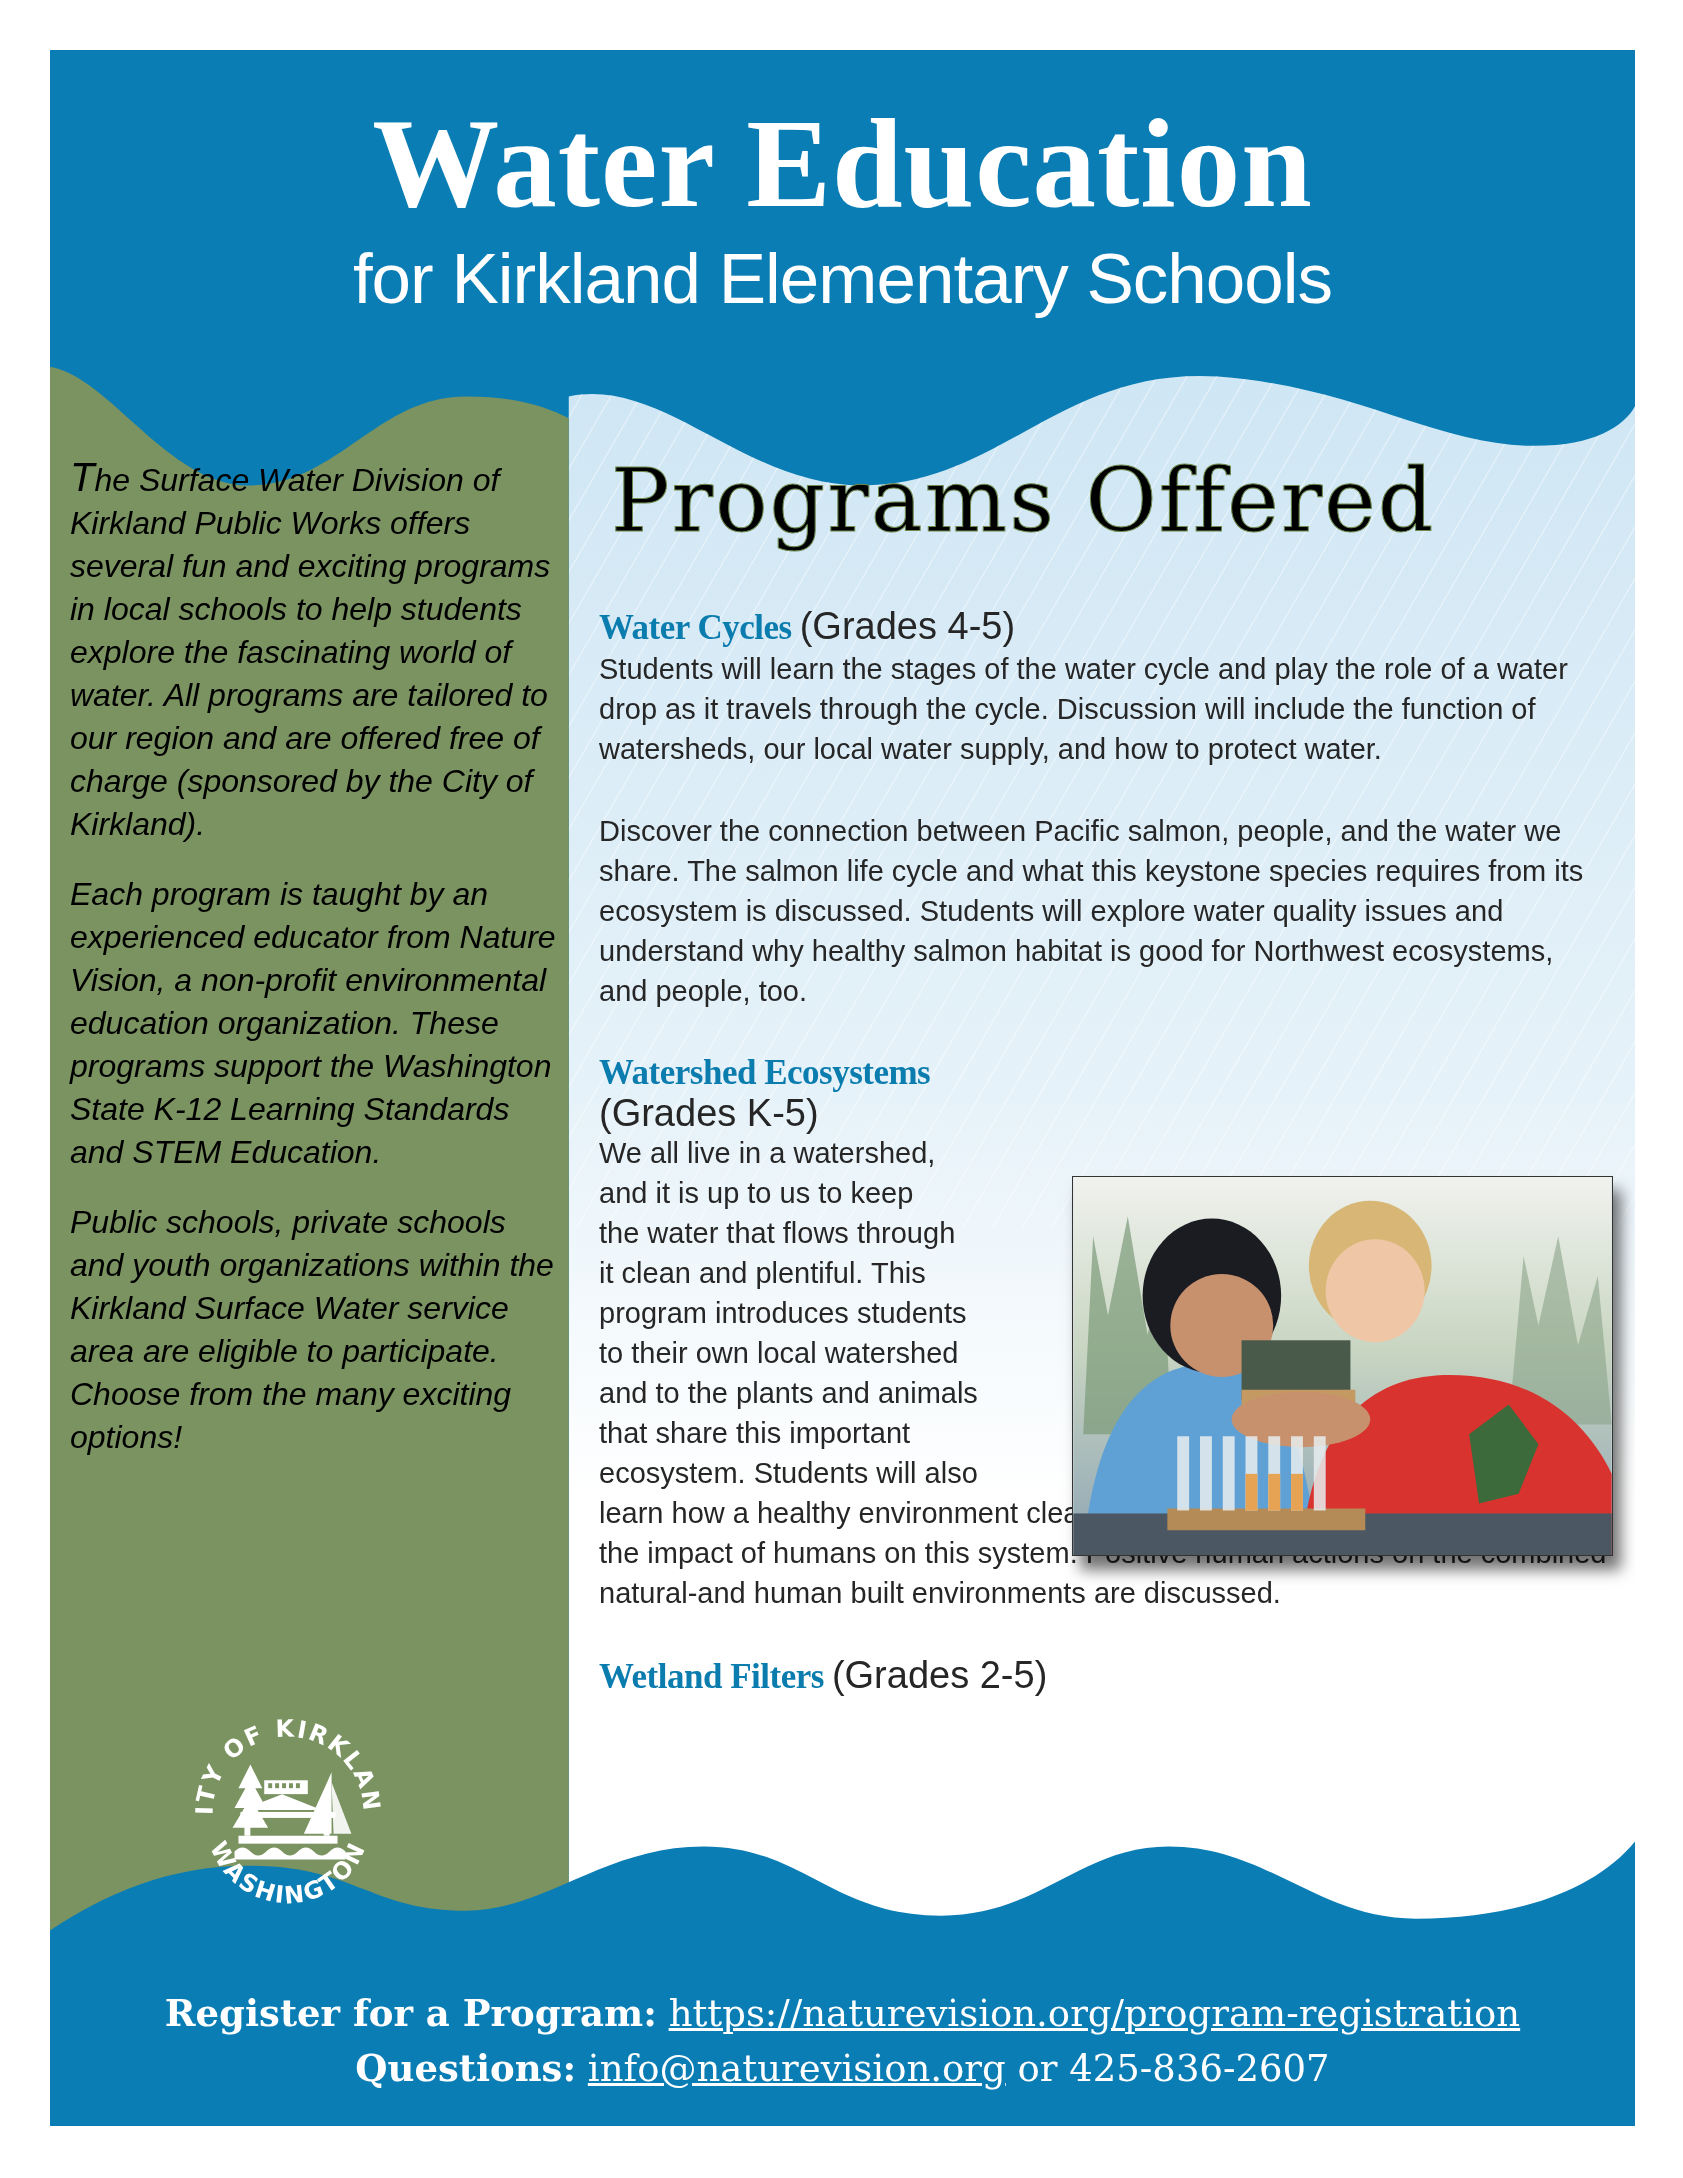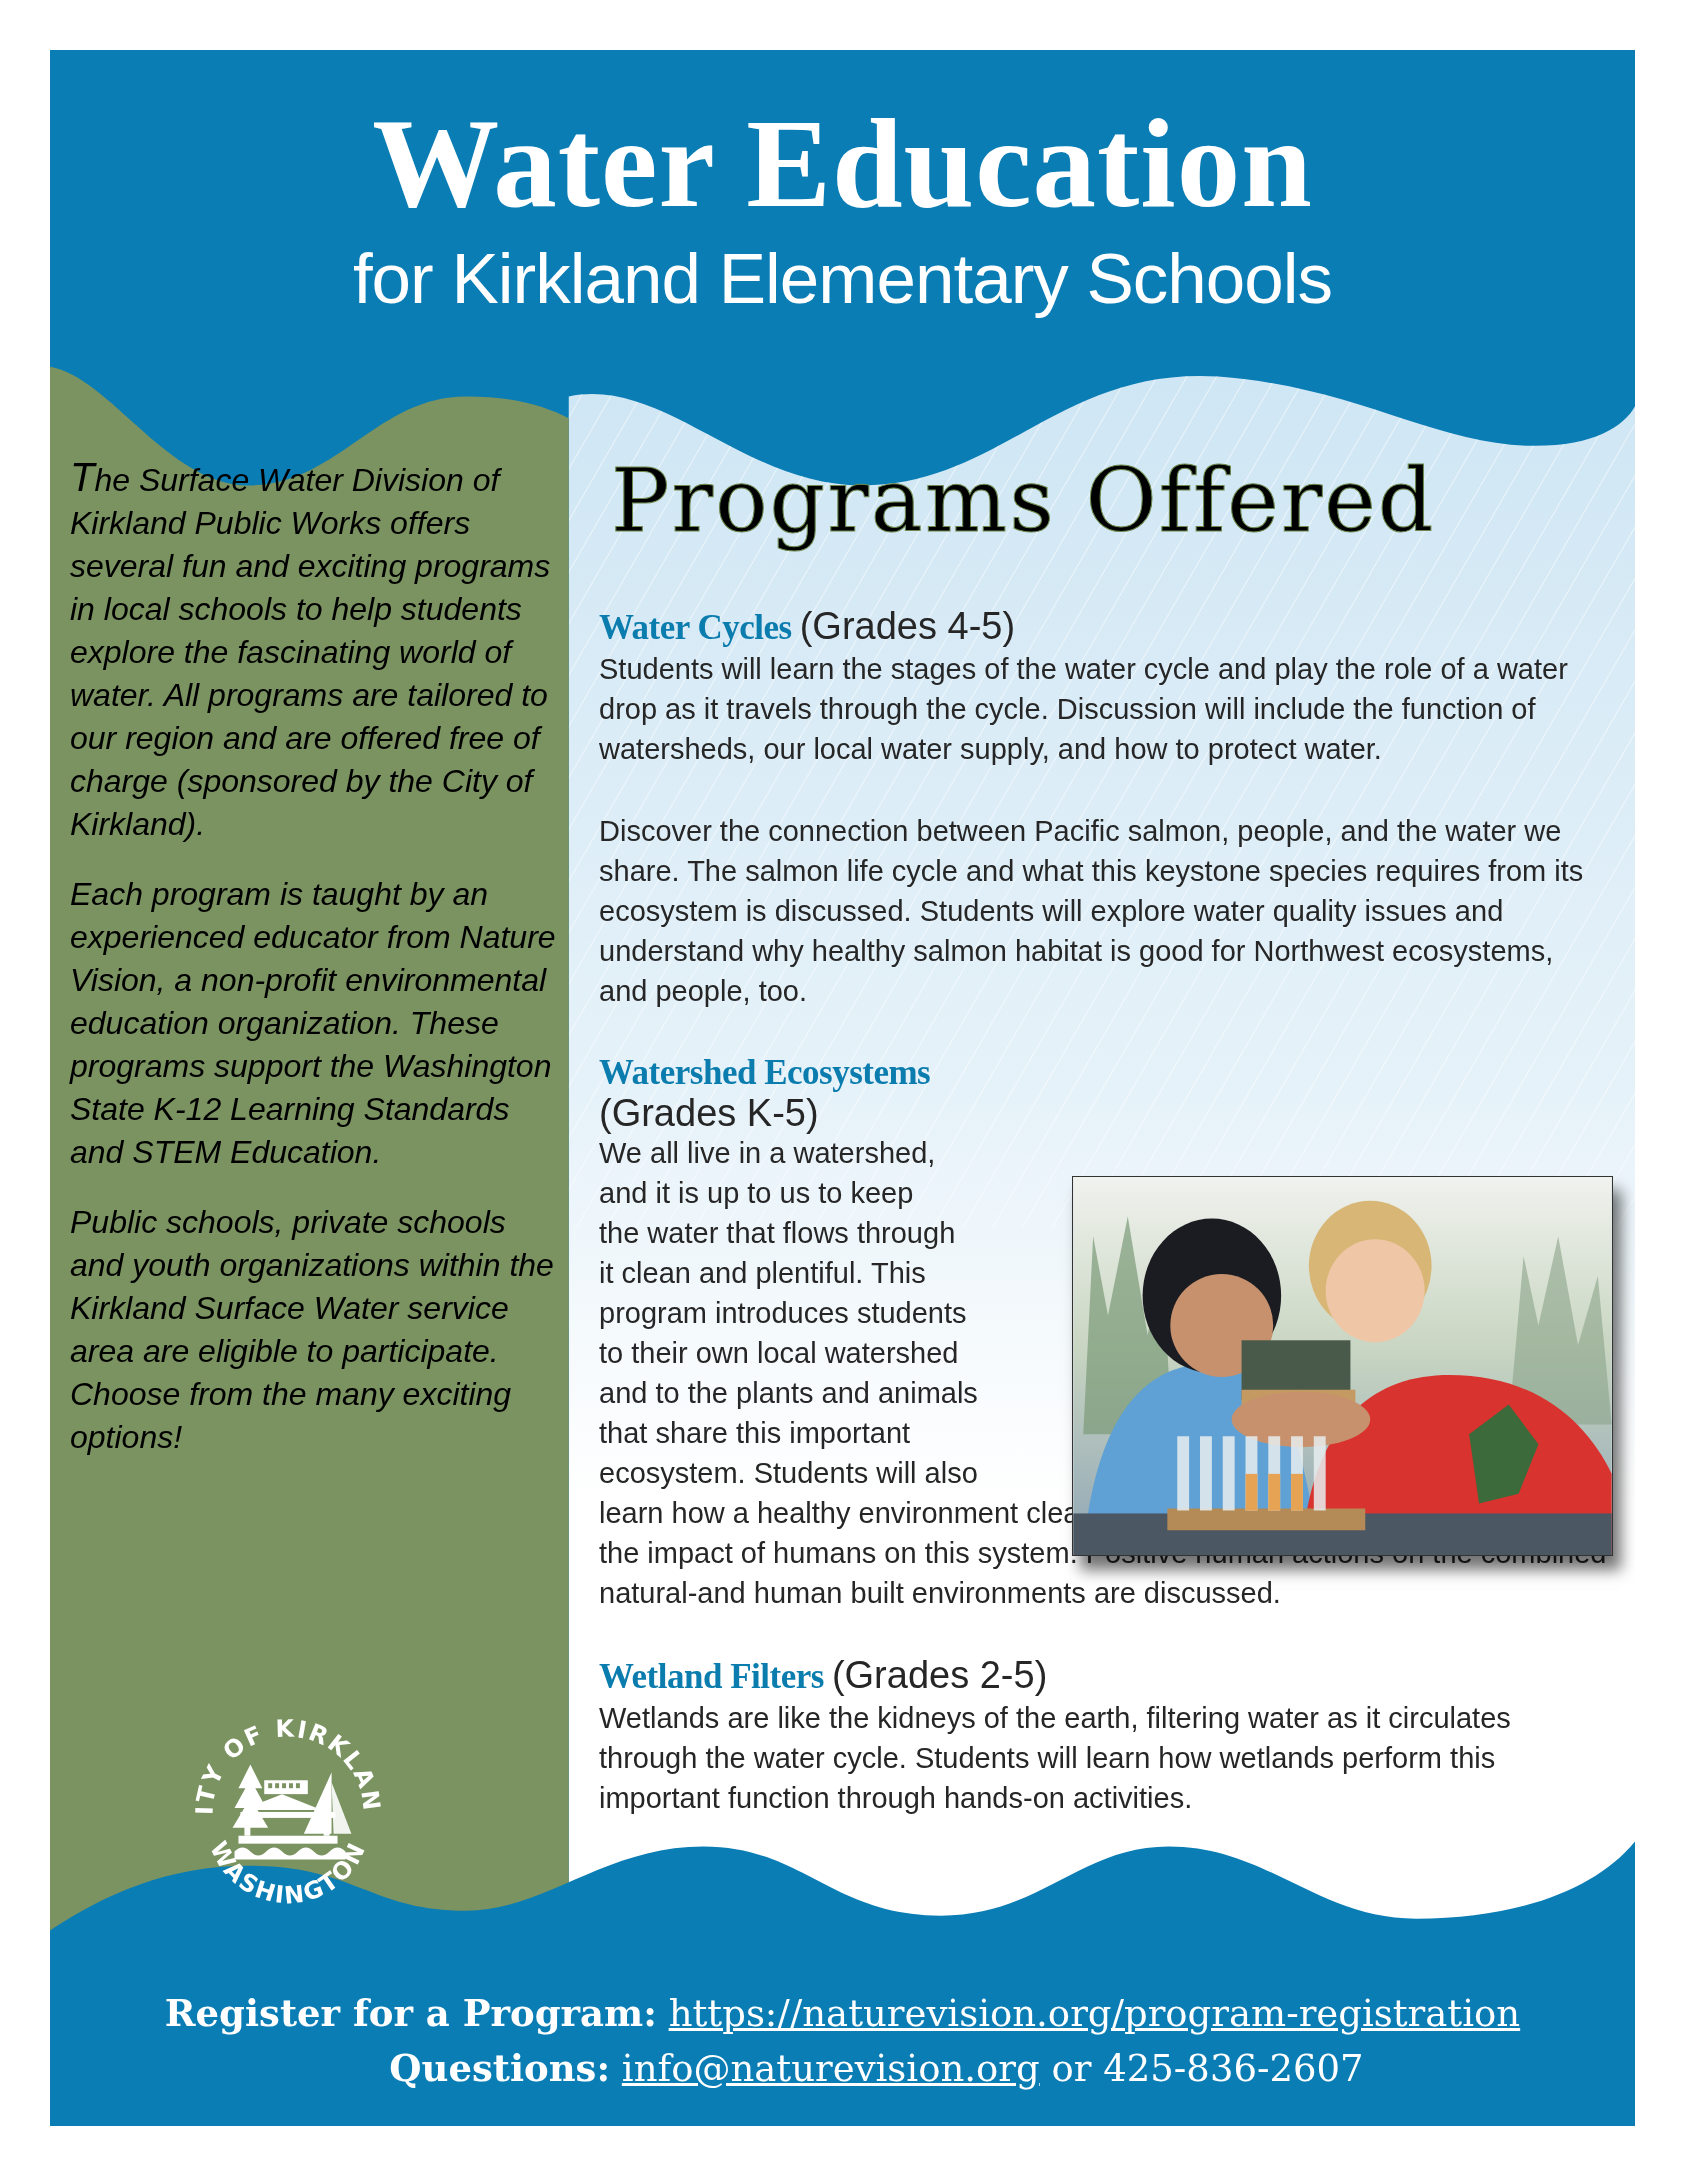--- a/index.html
+++ b/index.html
@@ -140,21 +140,20 @@
         <div>to their own local watershed</div>
         <div>and to the plants and animals</div>
         <div>that share this important</div>
         <div>ecosystem. Students will also</div>
         <p>learn how a healthy environment cleans water naturally, and gain insight into the impact of humans on this system. Positive human actions on the combined natural-and human built environments are discussed.</p>
       </div>
     </div>
 
     <div class="program" style="margin-top:42px;">
       <div><span class="title">Wetland Filters</span> <span class="grades">(Grades 2-5)</span></div>
-      <p>Wetlands are like the kidneys of the earth, filtering water as it circulates through the water cycle. Students will learn how wetlands perform this important function through hands-on activities.</p>
     </div>
   </div>
 
   <div class="photo" title="Two children examining test tubes of water samples">
     <svg width="539" height="378" viewBox="0 0 544 382">
       <defs>
         <linearGradient id="bg" x1="0" y1="0" x2="0" y2="1">
           <stop offset="0" stop-color="#f0f2ee"></stop>
             <stop offset="0.45" stop-color="#c9d6c2"></stop>
             <stop offset="1" stop-color="#8ea4b4"></stop>
@@ -193,20 +192,20 @@
           <rect x="197" y="300" width="12" height="37"></rect>
           <rect x="220" y="300" width="12" height="37"></rect>
       </g>
     </svg>
   </div>
 
   <div class="footer-line" style="top:1945px;">
     <span class="lbl">Register for a Program:</span>
     <a>https://naturevision.org/program-registration</a>
   </div>
-  <div class="footer-line" style="top:2000px;padding-left:34px;">
+  <div class="footer-line" style="top:2000px;">
     <span class="lbl">Questions:</span>
     <a>info@naturevision.org</a>
     <span>or</span>
     <span>425-836-2607</span>
   </div>
 </div>
 
 
 </body></html>

